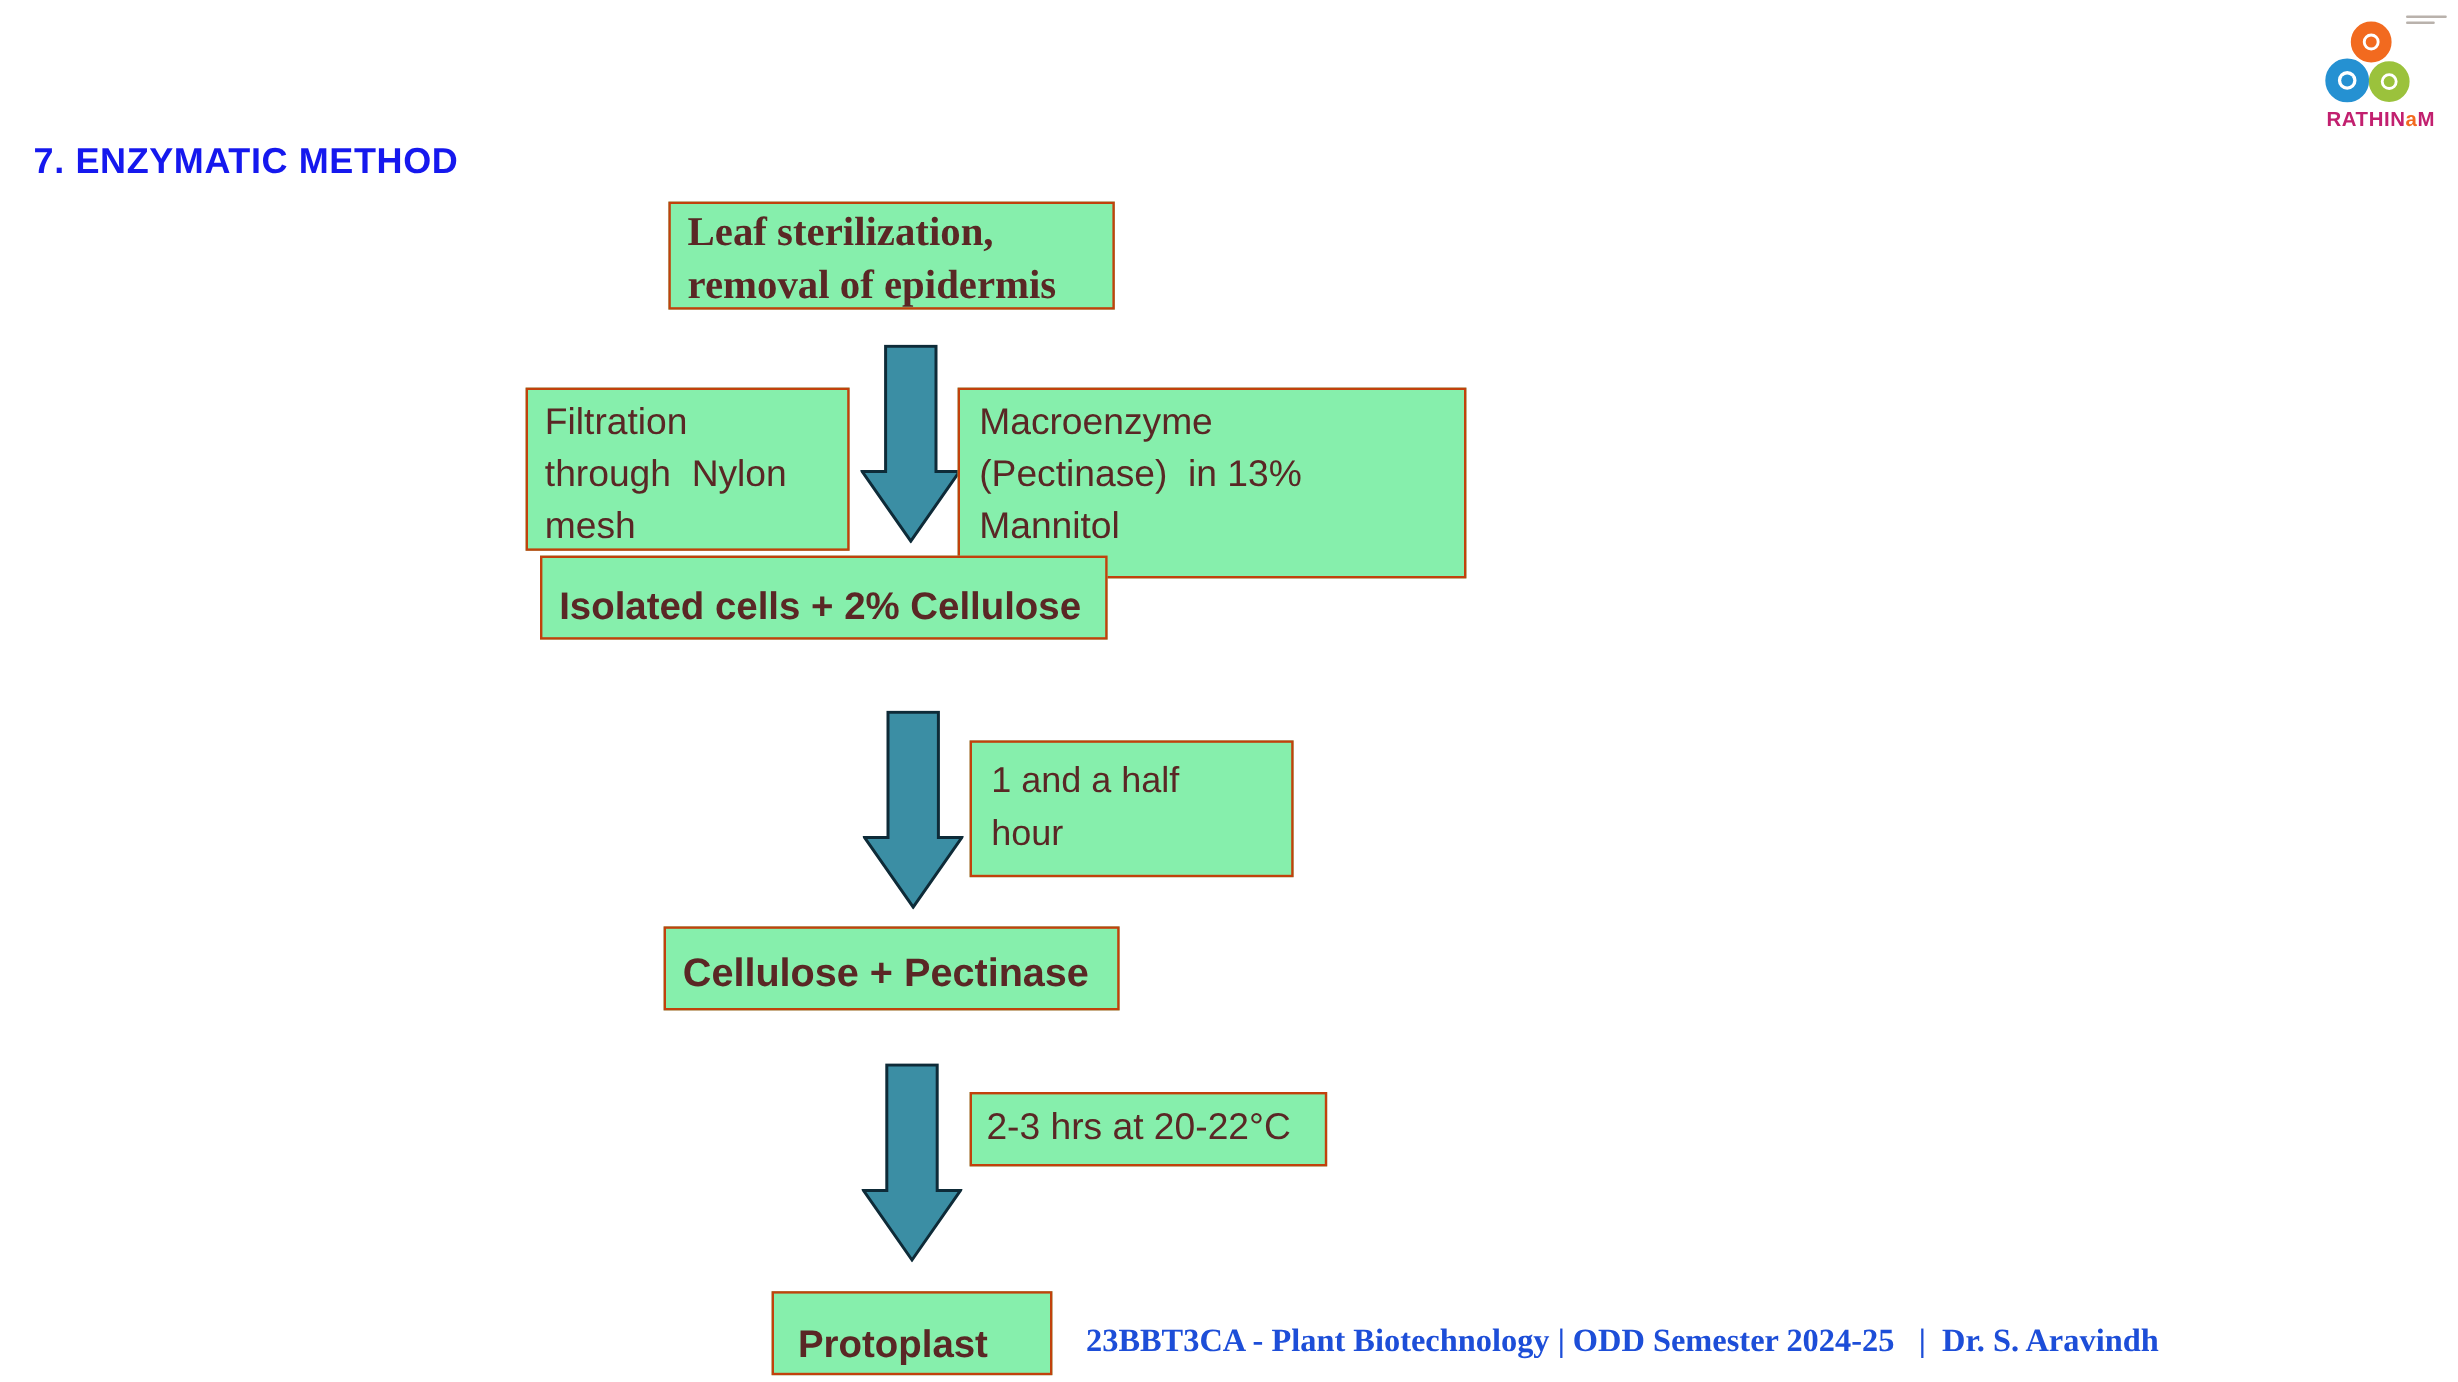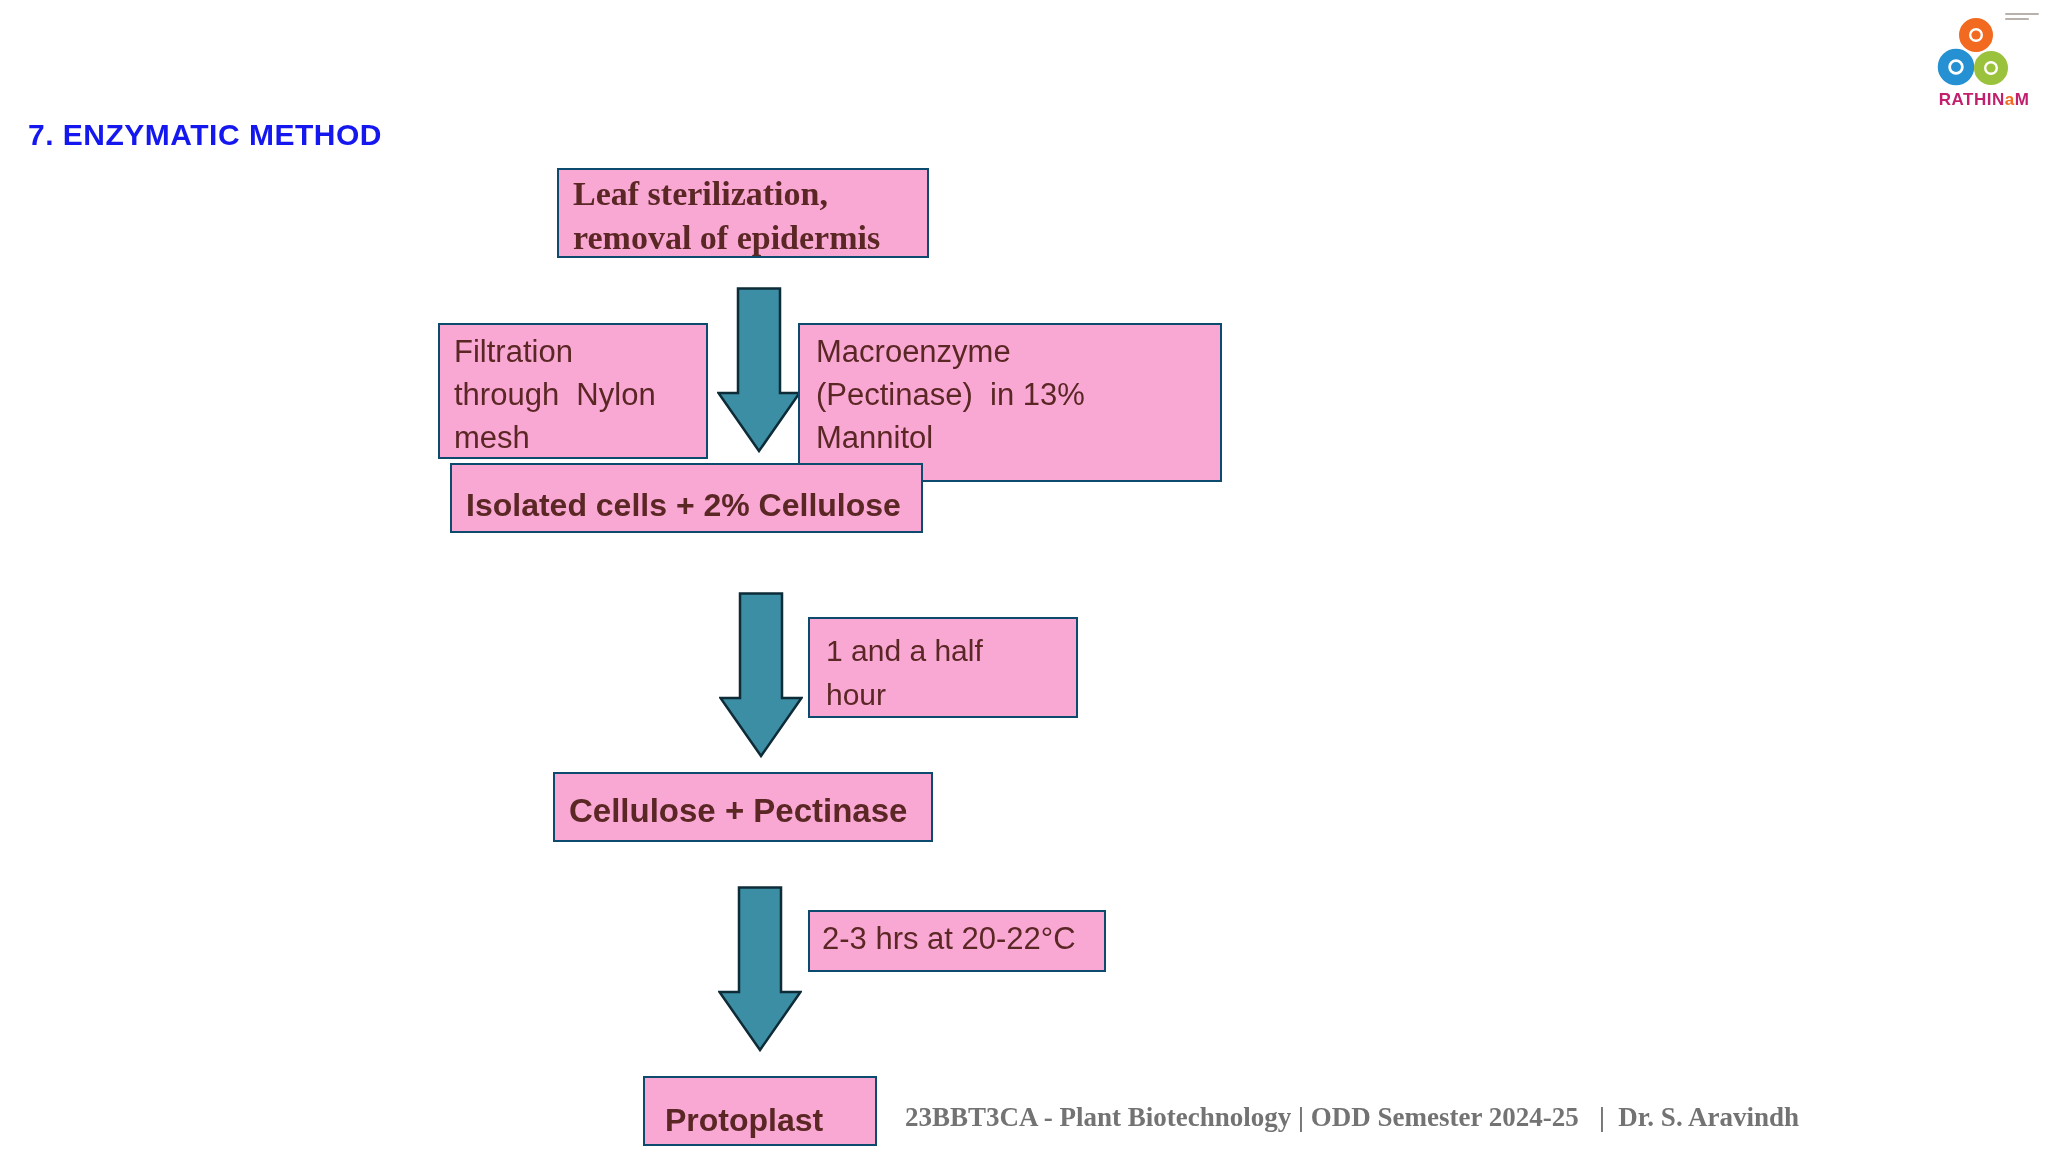--- a/index.html
+++ b/index.html
@@ -15,22 +15,22 @@
   .slide-title{
     left:28px;top:118px;
     font-size:30px;font-weight:bold;
     color:#1518EE;
     letter-spacing:0.5px;
     white-space:pre;
   }
 
   
   .fbox{
-    background:#f9a8d4;
-    border:2px solid #0c4a6e;
+    background:#86efac;
+    border:2px solid #c2410c;
     color:#5A2725;
     white-space:pre-wrap;
   }
   .fbox-leaf{
     left:557px;top:168px;width:372px;height:90px;
     font-family:"Liberation Serif", serif;
     font-weight:bold;font-size:34px;line-height:44px;
     padding:2px 0 0 14px;
   }
   .fbox-filtration{
@@ -42,21 +42,21 @@
     left:798px;top:323px;width:424px;height:159px;
     font-size:31px;line-height:43px;
     padding:5px 0 0 16px;
   }
   .fbox-isolated{
     left:450px;top:463px;width:473px;height:70px;
     font-weight:bold;font-size:32px;
     padding:22px 0 0 14px;
   }
   .fbox-halfhour{
-    left:808px;top:617px;width:270px;height:101px;
+    left:808px;top:617px;width:270px;height:114px;
     font-size:30px;line-height:44px;
     padding:10px 0 0 16px;
   }
   .fbox-cellulose{
     left:553px;top:772px;width:380px;height:70px;
     font-weight:bold;font-size:33px;
     padding:18px 0 0 14px;
   }
   .fbox-hrs{
     left:808px;top:910px;width:298px;height:62px;
@@ -71,21 +71,21 @@
 
   .down-arrow{width:84px;height:166px;}
   .arrow-1{left:717px;top:287px;}
   .arrow-2{left:719px;top:592px;}
   .arrow-3{left:718px;top:886px;}
 
   .footer-credit{
     left:905px;top:1102px;
     font-family:"Liberation Serif", serif;
     font-weight:bold;font-size:27px;
-    color:#737373;
+    color:#1d4ed8;
     white-space:pre;
   }
 
   
   .logo{left:1923px;top:4px;width:122px;height:112px;}
   .logo-mark{position:absolute;left:0;top:0;}
   .logo-tagline{
     position:absolute;left:82px;top:9px;width:34px;
   }
   .logo-tagline span{

